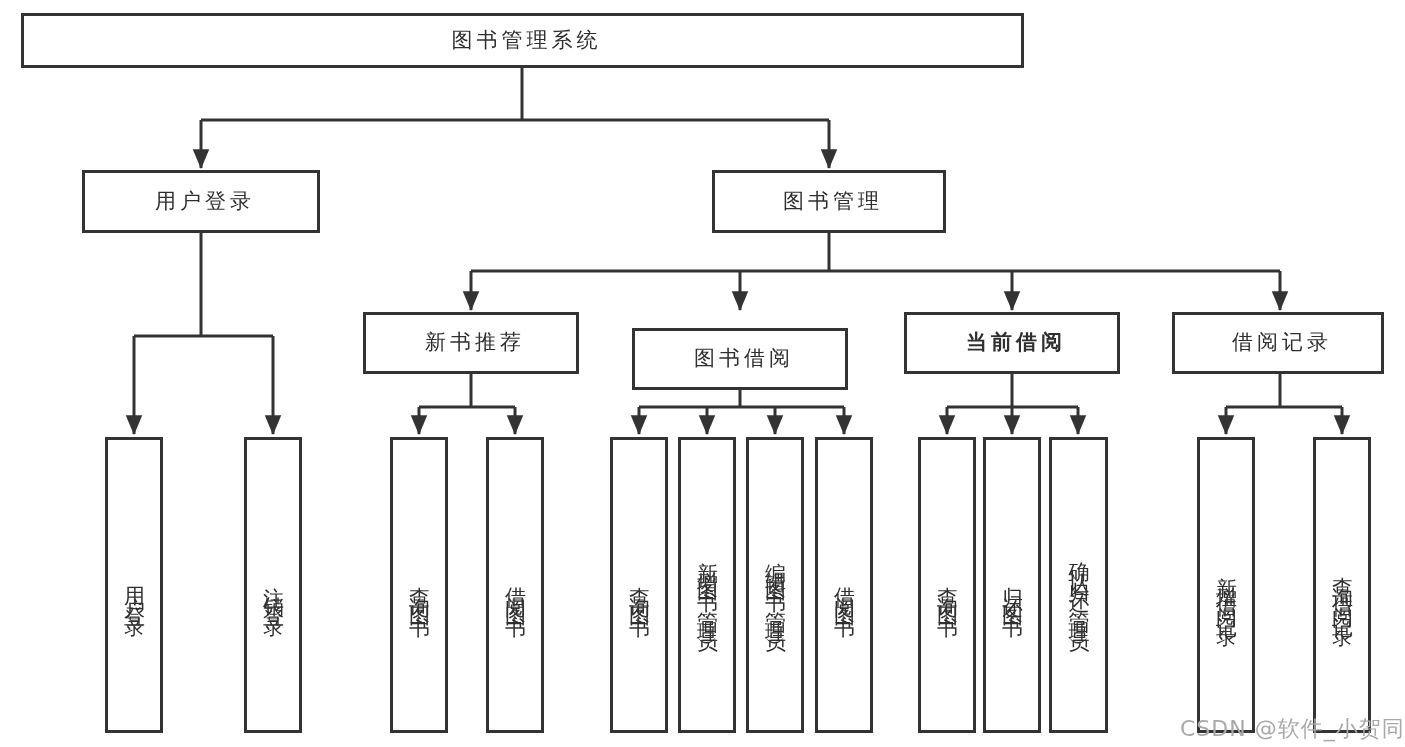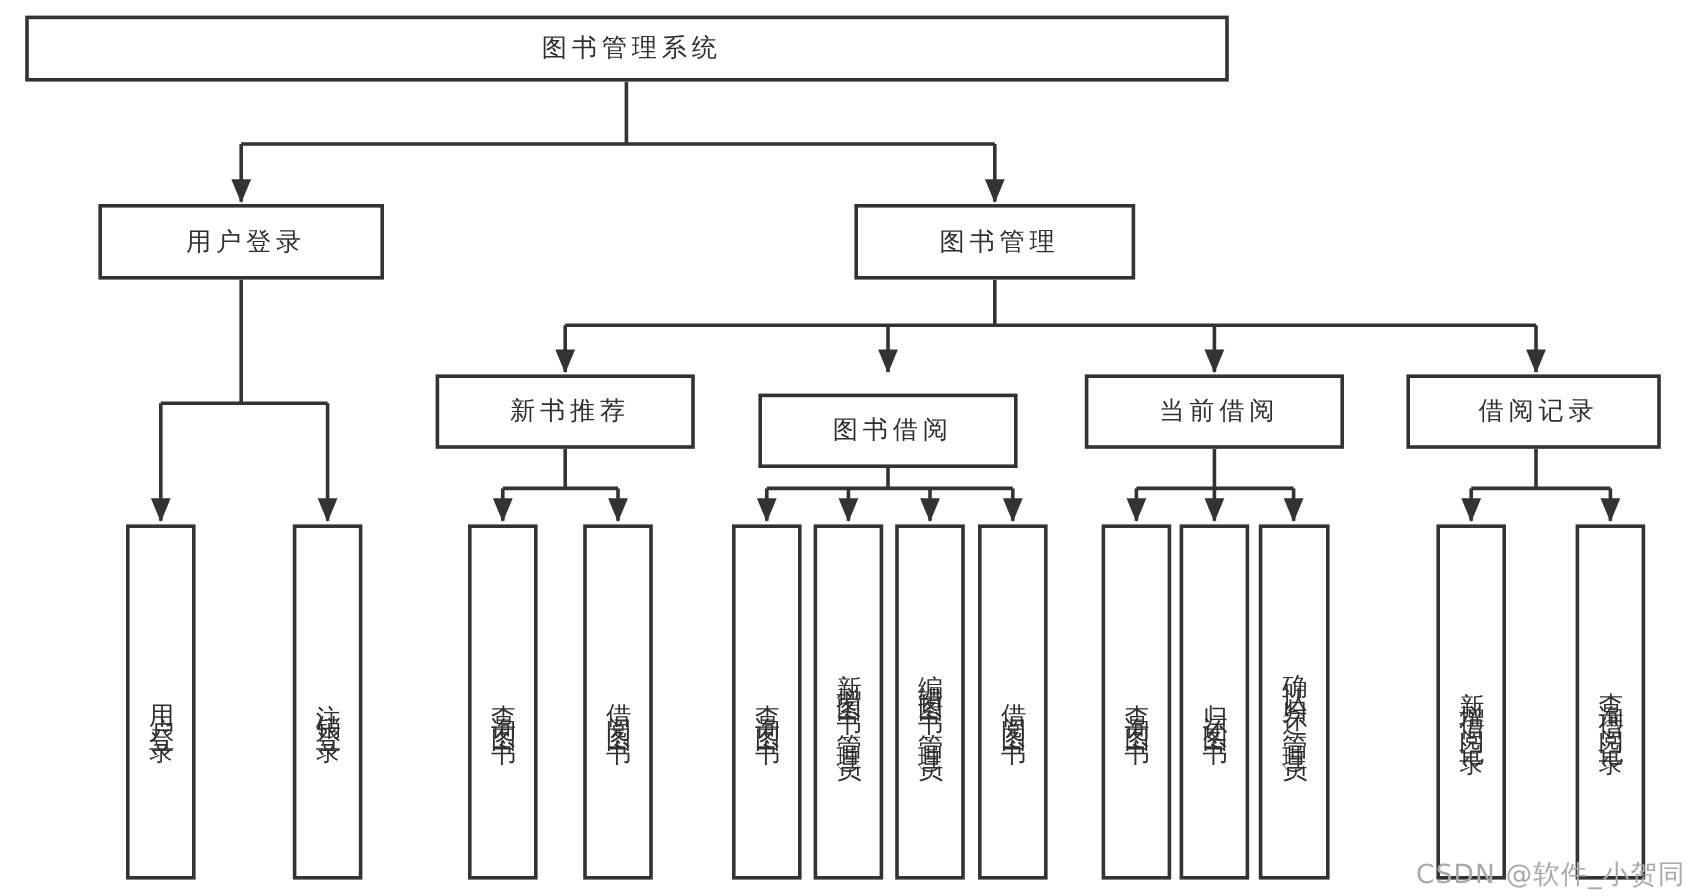--- a/index.html
+++ b/index.html
@@ -81,21 +81,21 @@
     <path d="M1342 407 V434" marker-end="url(#ah)"></path>
   </svg>
 
   <div class="box h" style="left:21px; top:13px; width:1003px; height:55px;">图书管理系统</div>
 
   <div class="box h" style="left:82px; top:170px; width:238px; height:63px;">用户登录</div>
   <div class="box h" style="left:363px; top:312px; width:216px; height:62px;">新书推荐</div>
 
   <div class="box h" style="left:712px; top:170px; width:234px; height:63px;">图书管理</div>
   <div class="box h" style="left:632px; top:328px; width:216px; height:62px;">图书借阅</div>
-  <div class="box h" style="left:904px; top:312px; width:216px; height:62px;">当前借阅</div>
+  <div class="box h" style="left:904px; top:312px; width:216px; height:62px;font-weight:bold;">当前借阅</div>
   <div class="box h" style="left:1172px; top:312px; width:212px; height:62px;">借阅记录</div>
 
   <div class="box v" style="left:105px; top:437px; width:58px; height:296px;">用户登录</div>
   <div class="box v" style="left:244px; top:437px; width:58px; height:296px;">注销登录</div>
 
   <div class="box v" style="left:390px; top:437px; width:58px; height:296px;">查询图书</div>
   <div class="box v" style="left:486px; top:437px; width:58px; height:296px;">借阅图书</div>
 
   <div class="box v" style="left:610px; top:437px; width:58px; height:296px;">查询图书</div>
   <div class="box v" style="left:678px; top:437px; width:58px; height:296px;">新增图书（管理员）</div>

